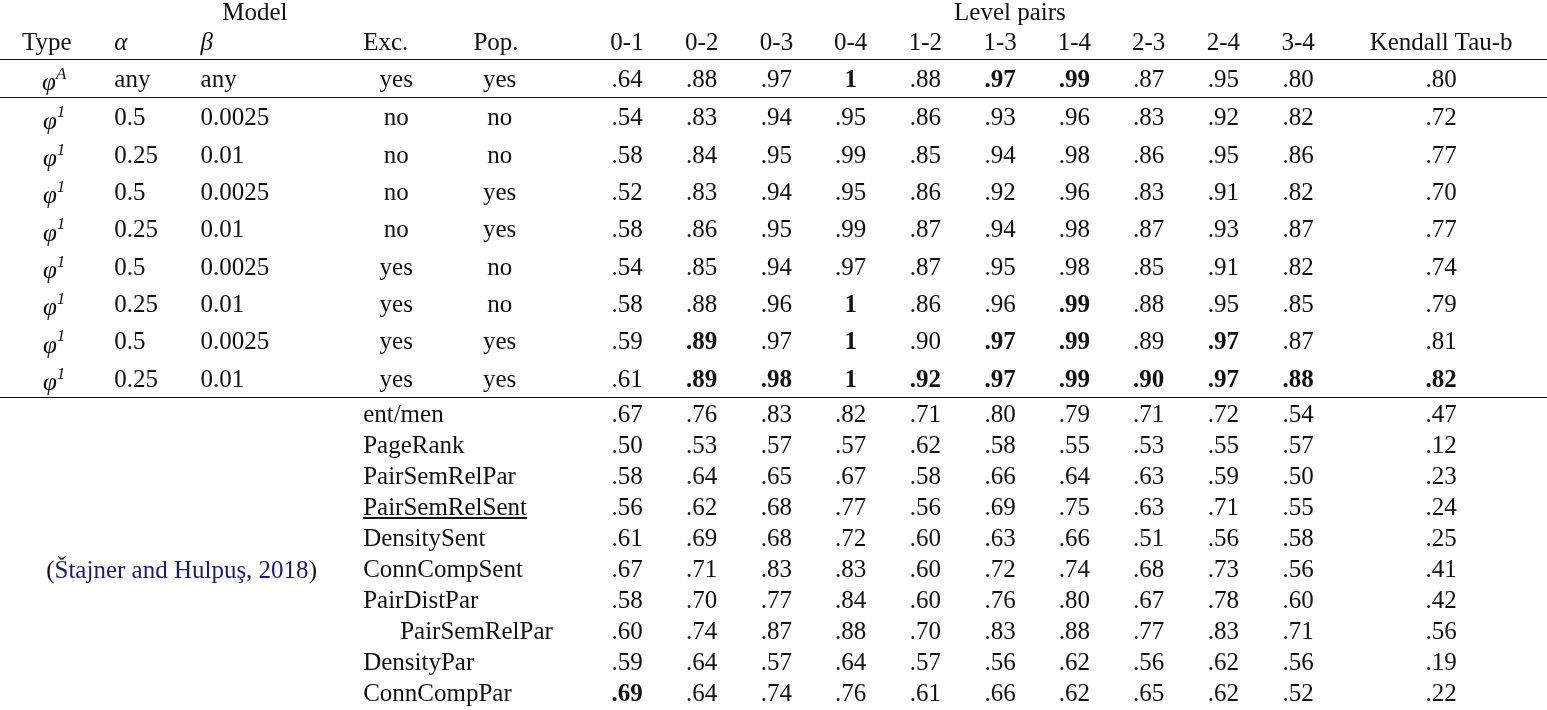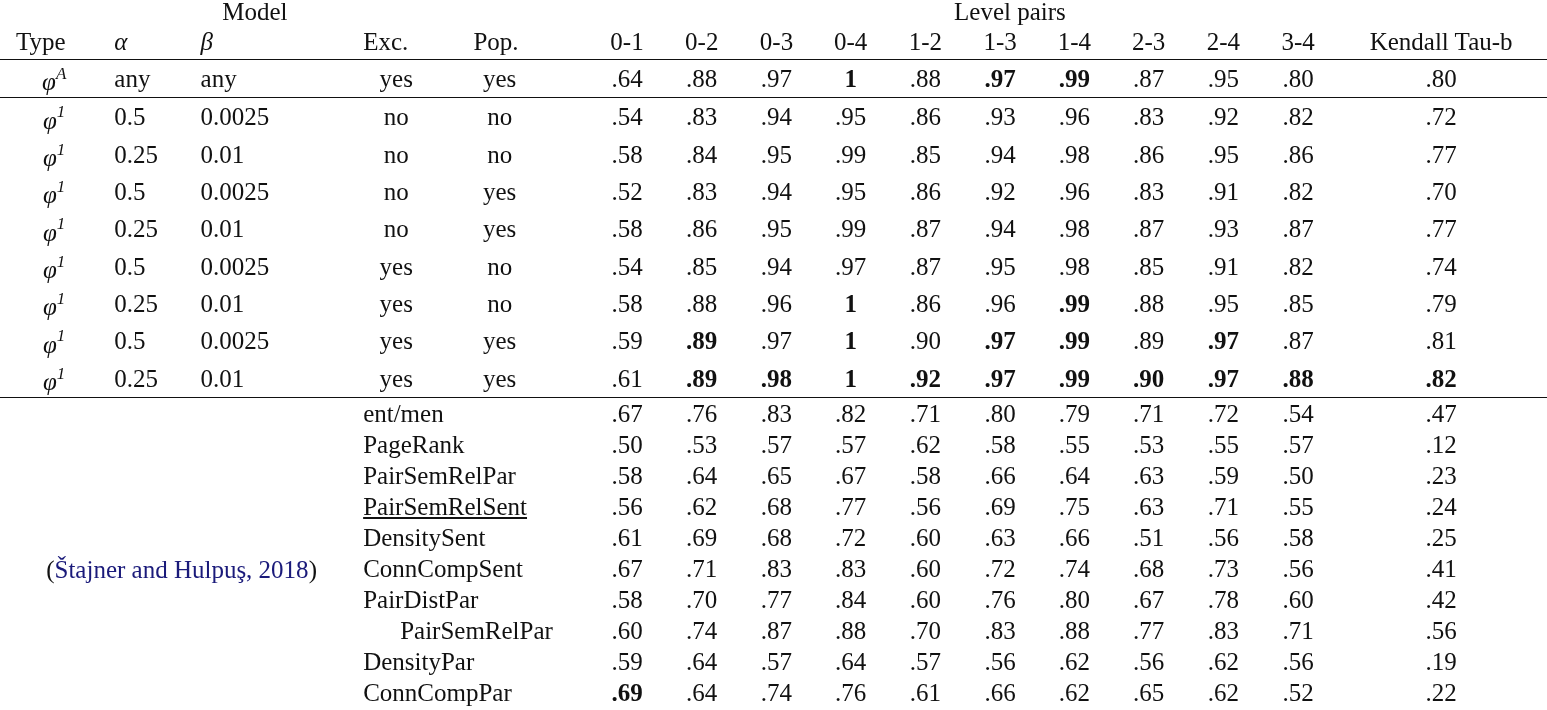--- a/index.html
+++ b/index.html
@@ -54,21 +54,21 @@
     <col style="width:75px">
     <col style="width:74px">
     <col style="width:211px">
   </colgroup>
   <thead>
     <tr class="group">
       <th colspan="5" class="c" style="padding-right:80px;">Model</th>
       <th colspan="11" class="c" style="padding-right:117px;">Level pairs</th>
     </tr>
     <tr class="cols" id="colhead">
-      <th class="l" style="padding-left:16px">Type</th>
+      <th class="l" style="padding-left:22px">Type</th>
       <th class="l it" style="padding-left:6px">α</th>
       <th class="l it" style="padding-left:6px">β</th>
       <th class="l" style="padding-left:4px">Exc.</th>
       <th class="l" style="padding-left:14px">Pop.</th>
     <th class="c">0-1</th>
         <th class="c">0-2</th>
         <th class="c">0-3</th>
         <th class="c">0-4</th>
         <th class="c">1-2</th>
         <th class="c">1-3</th>

